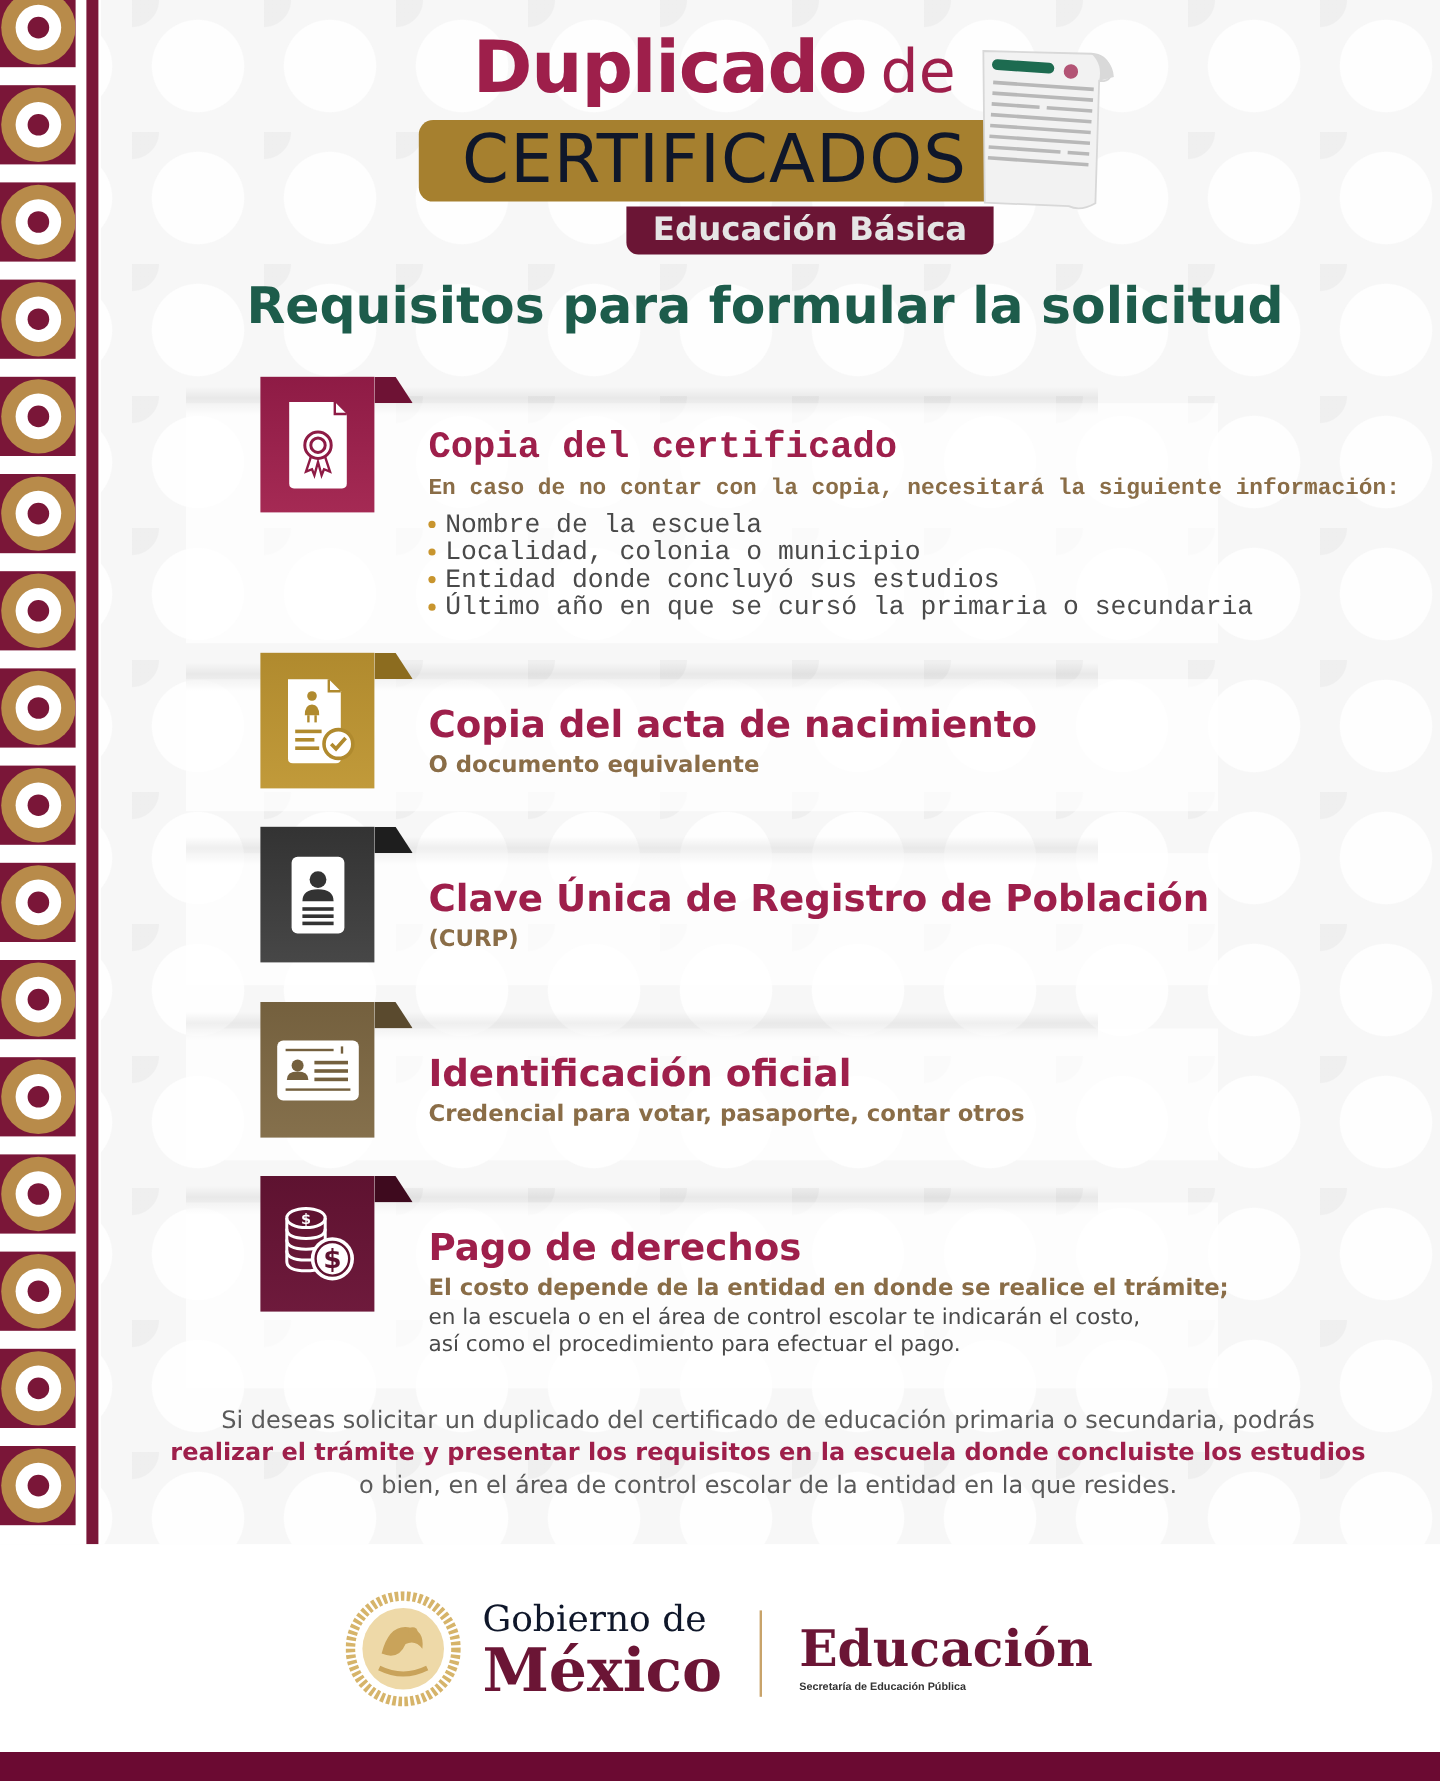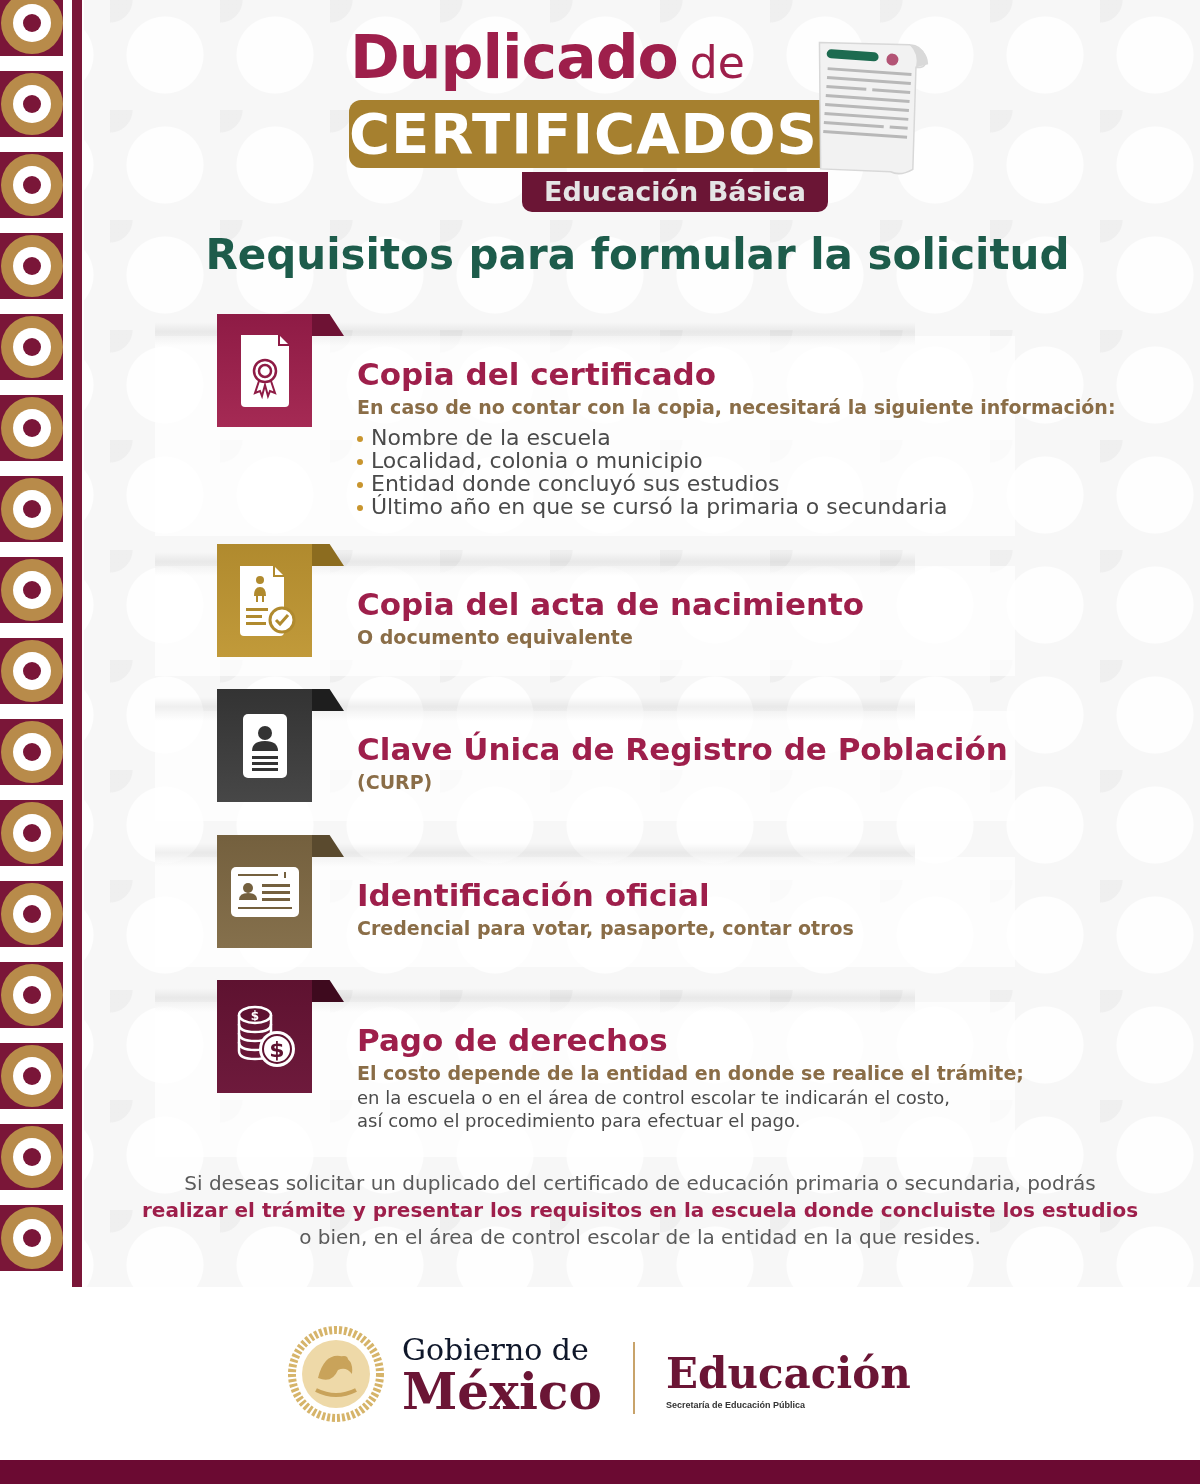--- a/index.html
+++ b/index.html
@@ -32,26 +32,26 @@
     display: flex; align-items: center; justify-content: center;
   }
   .tile .ring .dot { width: 18px; height: 18px; border-radius: 50%; background: #7a1638; }
   .border-bar { position: absolute; left: 72px; top: 0; width: 10px; height: 1287px; background: #7a1638; }
 
   
   .title-top {
     position: absolute; left: 350px; top: 22px; height: 80px;
     display: flex; align-items: baseline; gap: 12px; color: #9e1f4b;
   }
-  .title-top .big { font-size: 60px; font-weight: bold; letter-spacing: -1px; }
-  .title-top .small { font-size: 44px; }
+  .title-top .big { font-size: 60px; font-weight: bold; letter-spacing: -1px; margin-left: 44px; }
+  .title-top .small { font-size: 50px; }
   .title-cert {
     position: absolute; left: 349px; top: 100px; width: 493px; height: 68px;
-    background: #a6802f; border-radius: 12px; color: #ffffff;
-    font-size: 56px; font-weight: bold; line-height: 68px; letter-spacing: 1px;
+    background: #a6802f; border-radius: 12px; color: #0f172a;
+    font-size: 56px; font-weight: normal; text-align: center; line-height: 68px; letter-spacing: 1px;
   }
   .title-sub {
     position: absolute; left: 522px; top: 172px; width: 306px; height: 40px;
     background: #6b1535; border-radius: 0 0 10px 10px; color: #e5e5e5;
     font-size: 27px; font-weight: bold; text-align: center; line-height: 40px;
   }
 
   
   .scroll { position: absolute; left: 805px; top: 38px; width: 125px; height: 140px; transform: rotate(4deg); }
 
@@ -246,21 +246,21 @@
       <rect x="20" y="68" width="84" height="3"></rect>
       <rect x="20" y="77" width="84" height="3"></rect>
       <rect x="20" y="86" width="60" height="3"></rect>
         <rect x="86" y="86" width="18" height="3"></rect>
       <rect x="20" y="95" width="84" height="3"></rect>
     </g>
   </svg>
 
   <div class="section-heading">Requisitos para formular la solicitud</div>
 
-  <div class="card" style="top:314px;height:215px;">
+  <div class="card" style="top:314px;height:215px;font-family:Liberation Mono, monospace;">
     <div class="band-white" style="top:22px;height:200px;"></div>
     <div class="band" style="top:8px;"></div>
     <div class="icon-box" style="background:linear-gradient(180deg,#8e1b45,#a52a54);">
       <svg width="60" height="80" viewBox="0 0 60 80">
         <path d="M6 4 H44 L54 14 V72 Q54 76 50 76 H10 Q6 76 6 72 Z" fill="#ffffff"></path>
         <path d="M44 4 V14 H54" fill="none" stroke="#8e1b45" stroke-width="2"></path>
         <circle cx="30" cy="40" r="11" fill="none" stroke="#8e1b45" stroke-width="2.5"></circle>
         <circle cx="30" cy="40" r="6" fill="none" stroke="#8e1b45" stroke-width="2.5"></circle>
         <path d="M24 50 L20 62 L25 60 L27 65 L30 54 L33 65 L35 60 L40 62 L36 50" fill="none" stroke="#8e1b45" stroke-width="2"></path>
       </svg>

